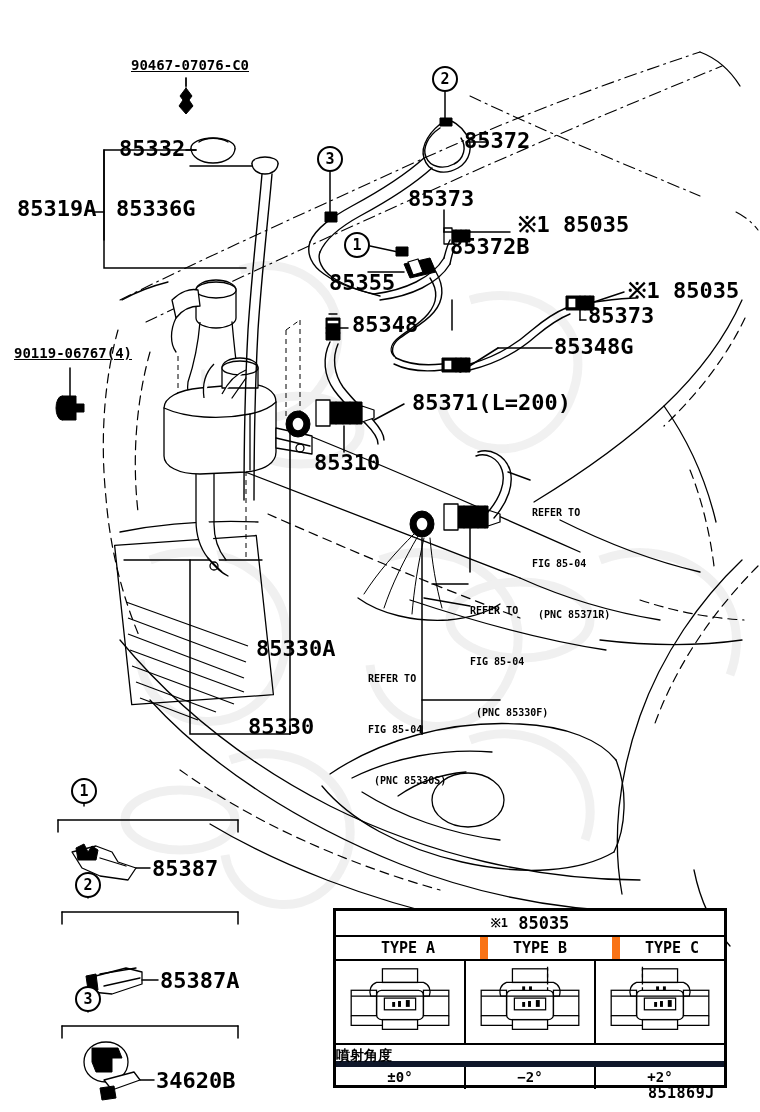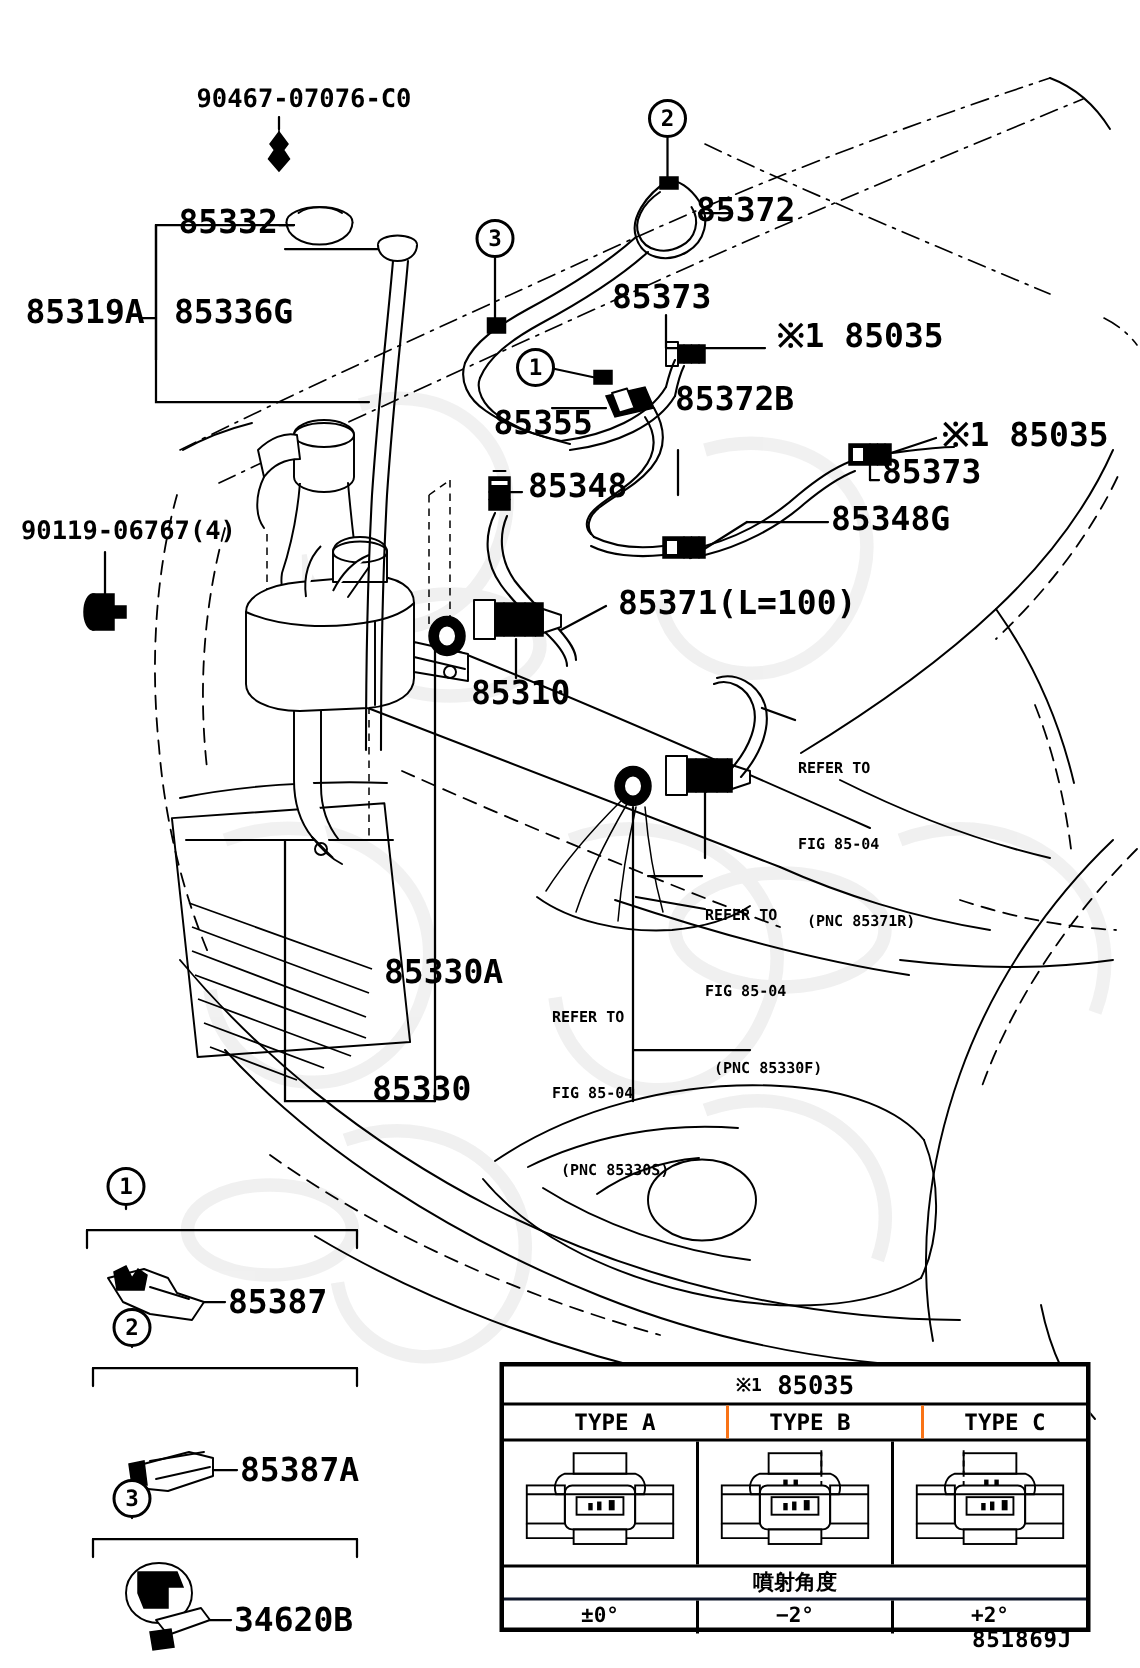--- a/index.html
+++ b/index.html
@@ -14,21 +14,21 @@
   .lbl{
     position:absolute;
     font-family:"DejaVu Sans Mono","Liberation Mono",monospace;
     font-weight:bold;
     color:#000;
     white-space:nowrap;
     letter-spacing:0px;
     line-height:1;
   }
   .lbl.s18{font-size:22px;}
-  .lbl.s17{font-size:17px;}
+  .lbl.s17{font-size:14px;text-decoration:underline;}
   .refblk{
     position:absolute;font-weight:bold;font-size:10px;line-height:17px;
     font-family:"DejaVu Sans Mono","Liberation Mono",monospace;white-space:pre;
   }
   .refblk div{white-space:pre;}
 
   
   .circ{
     position:absolute;width:26px;height:26px;border:2px solid #000;border-radius:50%;
     background:#fff;display:flex;align-items:center;justify-content:center;
@@ -46,27 +46,27 @@
     height:26px;line-height:24px;text-align:center;font-weight:bold;font-size:17px;
     border-bottom:2px solid #000;box-sizing:border-box;
   }
   #typetable .title .mk{font-size:12px;vertical-align:2px;}
   #typetable .hdr{height:24px;border-bottom:2px solid #000;box-sizing:border-box;}
   #typetable .hdr>div{
     flex:1;text-align:center;font-size:15px;font-weight:bold;line-height:22px;
     box-sizing:border-box;
     margin-left:20px;
   }
-  #typetable .hdr>div+div{border-left:2px solid #f97316;}
+  #typetable .hdr>div+div{border-left:8px solid #f97316;}
   #typetable .imgs{height:84px;border-bottom:2px solid #000;box-sizing:border-box;}
   #typetable .imgs>div{flex:1;box-sizing:border-box;position:relative;}
   #typetable .imgs>div+div{border-left:2px solid #000;}
   #typetable .angtitle{
-    height:22px;line-height:20px;text-align:center;font-size:14px;font-weight:bold;
-    border-bottom:2px solid #0f172a;box-sizing:border-box;
+    height:22px;line-height:20px;font-size:14px;font-weight:bold;
+    border-bottom:6px solid #0f172a;box-sizing:border-box;
     font-family:"DejaVu Sans","Liberation Sans",sans-serif;
   }
   #typetable .angrow{height:22px;box-sizing:border-box;}
   #typetable .angrow>div{
     flex:1;text-align:center;font-size:14px;font-weight:bold;line-height:20px;box-sizing:border-box;
   }
   #typetable .angrow>div+div{border-left:2px solid #000;}
   .nozsvg{position:absolute;left:0;top:0;width:100%;height:100%;}
   #figid{position:absolute;left:648px;top:1084px;font-size:15px;font-weight:bold;
     font-family:"DejaVu Sans Mono","Liberation Mono",monospace;letter-spacing:0.5px;}
@@ -439,28 +439,28 @@
 
   <div class="lbl s17" style="left:131px;top:58px;">90467-07076-C0</div>
   <div class="lbl s18" style="left:119px;top:138px;">85332</div>
   <div class="lbl s18" style="left:17px;top:198px;">85319A</div>
   <div class="lbl s18" style="left:116px;top:198px;">85336G</div>
 
   <div class="lbl s18" style="left:464px;top:130px;">85372</div>
   <div class="lbl s18" style="left:408px;top:188px;">85373</div>
   <div class="lbl s18" style="left:518px;top:214px;">※1 85035</div>
   <div class="lbl s18" style="left:329px;top:272px;">85355</div>
-  <div class="lbl s18" style="left:450px;top:256px;">85372B</div>
+  <div class="lbl s18" style="left:450px;top:236px;">85372B</div>
   <div class="lbl s18" style="left:628px;top:280px;">※1 85035</div>
   <div class="lbl s18" style="left:588px;top:305px;">85373</div>
   <div class="lbl s18" style="left:554px;top:336px;">85348G</div>
   <div class="lbl s18" style="left:352px;top:314px;">85348</div>
 
   <div class="lbl s17" style="left:14px;top:346px;">90119-06767(4)</div>
-  <div class="lbl s18" style="left:412px;top:392px;">85371(L=100)</div>
+  <div class="lbl s18" style="left:412px;top:392px;">85371(L=200)</div>
   <div class="lbl s18" style="left:314px;top:452px;">85310</div>
   <div class="lbl s18" style="left:256px;top:638px;">85330A</div>
   <div class="lbl s18" style="left:248px;top:716px;">85330</div>
 
   <div class="lbl s18" style="left:152px;top:858px;">85387</div>
   <div class="lbl s18" style="left:160px;top:970px;">85387A</div>
   <div class="lbl s18" style="left:156px;top:1070px;">34620B</div>
 
   <div class="refblk" style="left:532px;top:470px;">
     <div>REFER TO</div>

